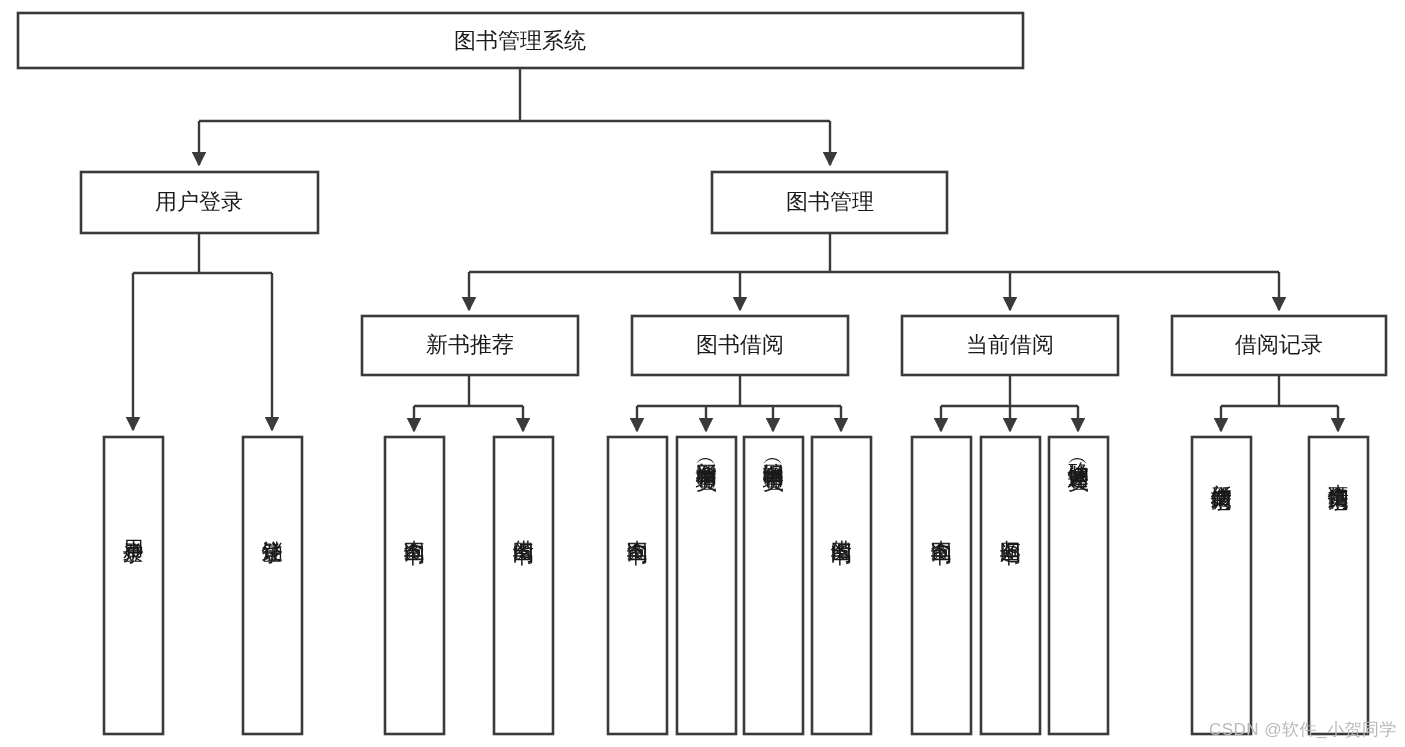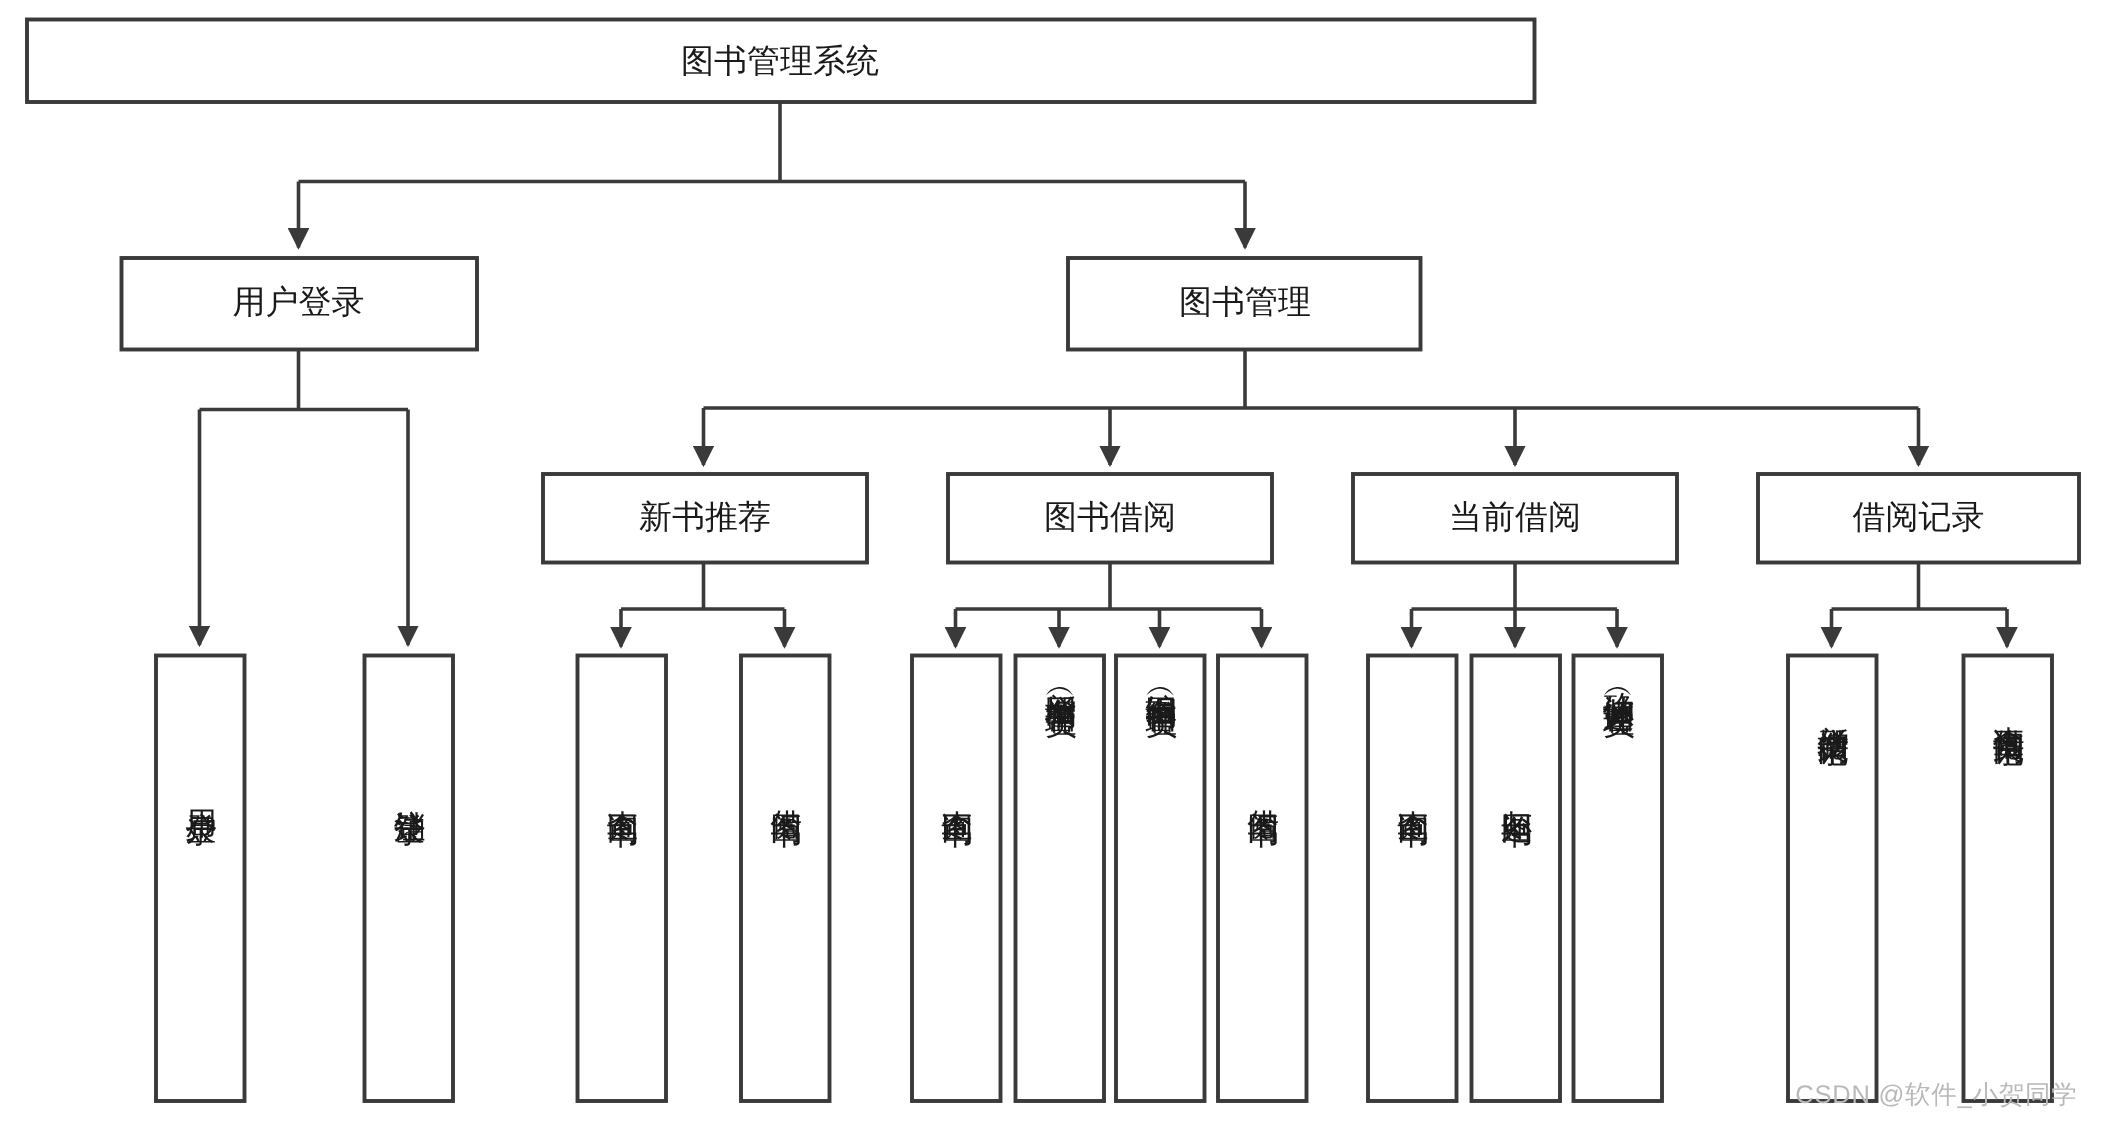--- a/index.html
+++ b/index.html
@@ -57,21 +57,21 @@
     text-orientation: upright;
     font-family: "Liberation Sans", "DejaVu Sans", sans-serif;
     font-size: 21px;
     line-height: 1.02;
     letter-spacing: 1.5px;
     color: #1a1a1a;
     white-space: nowrap;
   }
   .watermark {
     position: absolute;
-    right: 20px;
+    right: 8px;
     bottom: 6px;
     font-family: "Liberation Sans", "DejaVu Sans", sans-serif;
     font-size: 17px;
     color: #b9b9b9;
     white-space: nowrap;
     letter-spacing: 0.5px;
   }
 </style>
 </head>
 <body>

